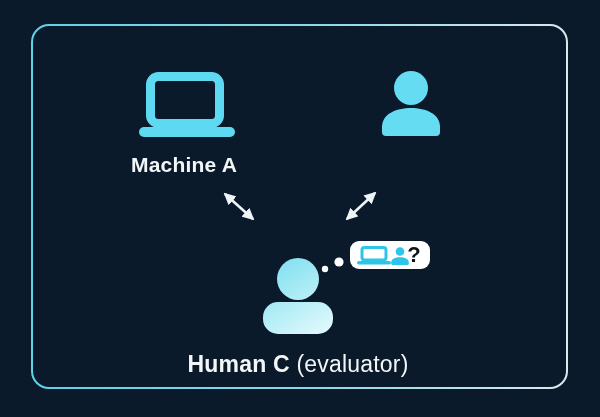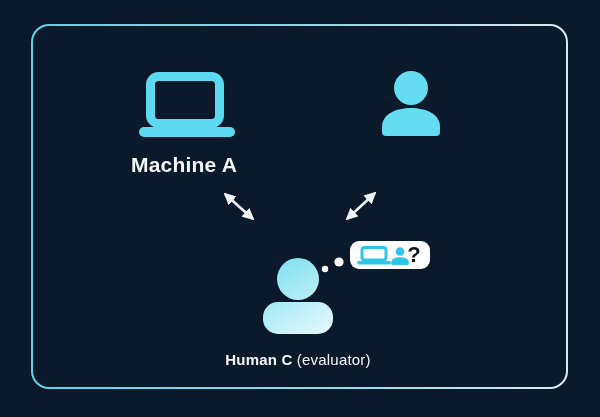--- a/index.html
+++ b/index.html
@@ -95,17 +95,17 @@
       <g fill="#2ec6e8">
         <circle cx="400" cy="251.5" r="4.3"></circle>
         <path d="M392.5,265 q-1.3,0 -1.3,-1.3 l0,-1.2 c0,-3.7 4,-5.2 8.8,-5.2 c4.8,0 8.8,1.5 8.8,5.2 l0,1.2 q0,1.3 -1.3,1.3 Z"></path>
       </g>
     </g>
   </svg>
 
   <div class="label" style="left:104px;top:153px;width:160px;">Machine A</div>
 
 
-  <div class="label" style="left:168px;top:351px;width:260px;font-size:15px;"><span>Human C</span><span class="regular"> (evaluator)</span></div>
+  <div class="label" style="left:168px;top:351px;width:260px;font-size:23px;"><span>Human C</span><span class="regular"> (evaluator)</span></div>
 
   <div class="qmark">?</div>
 
 </div>
 
 </body></html>

